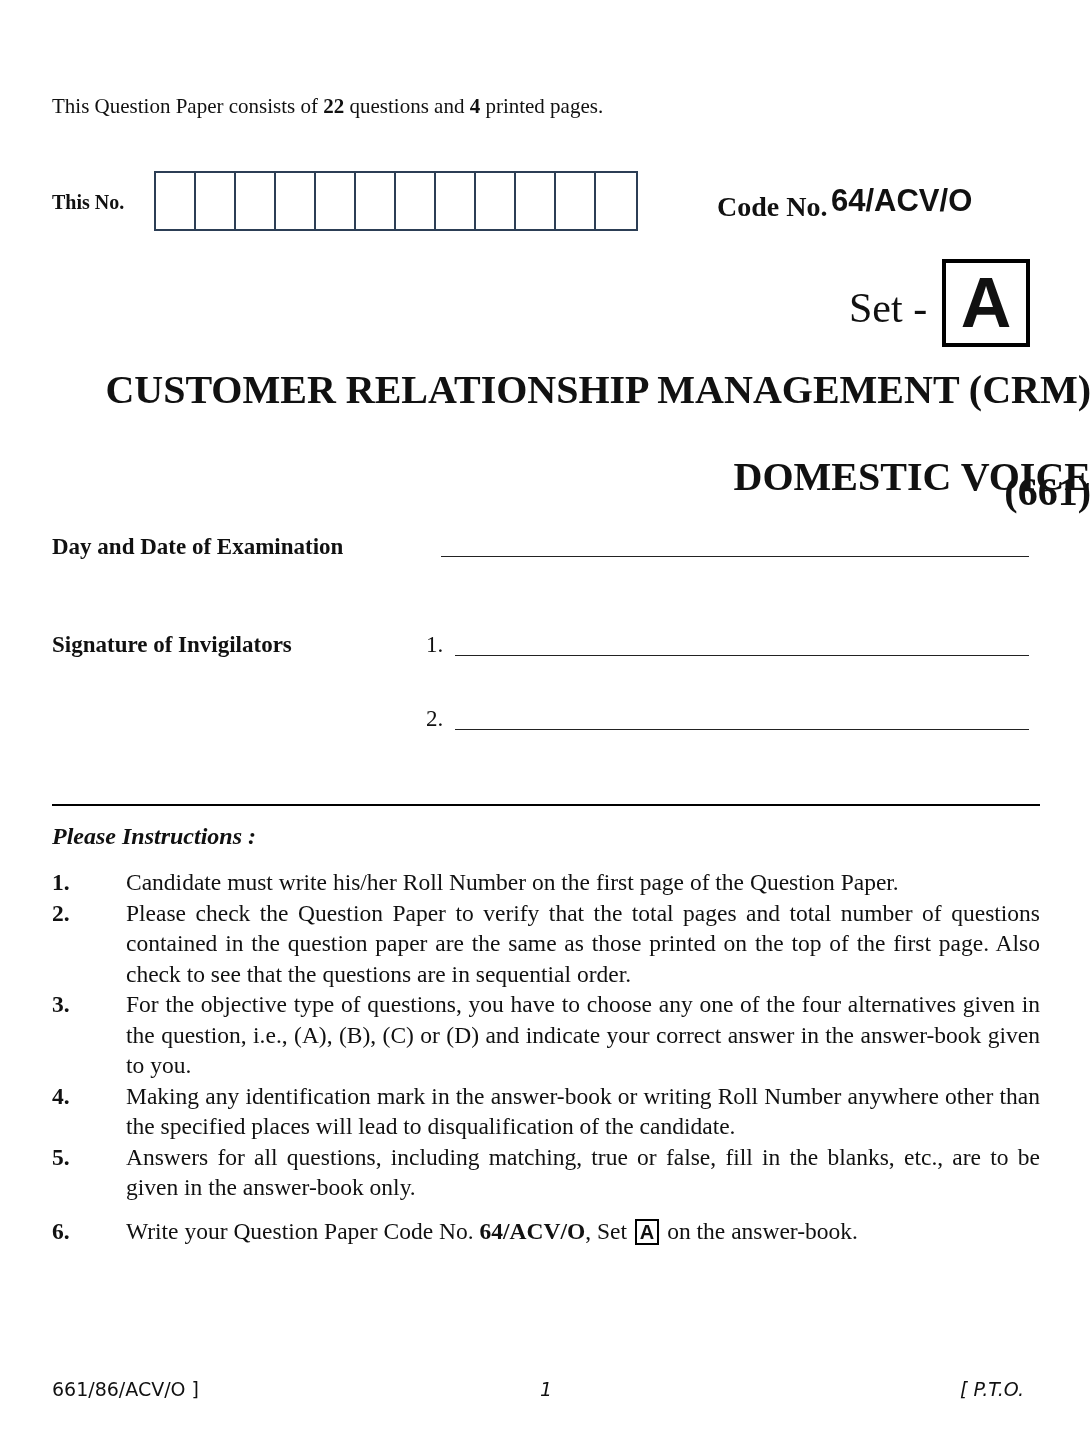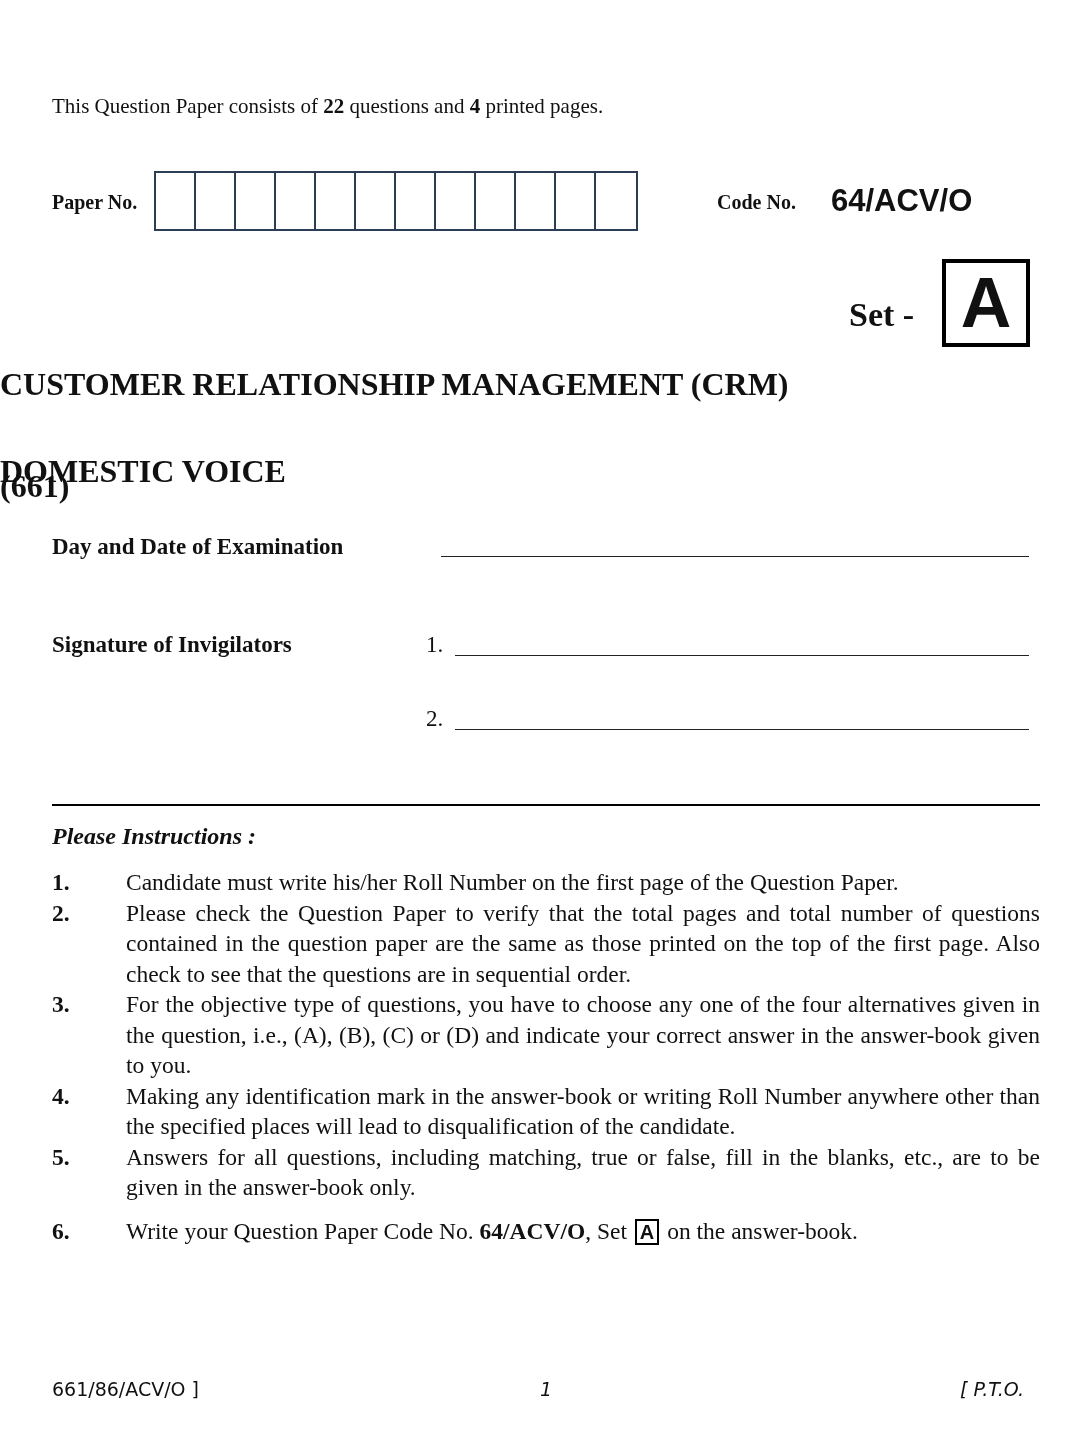--- a/index.html
+++ b/index.html
@@ -10,29 +10,29 @@
     }
     .abs { position: absolute; }
     .intro { left: 52px; top: 94px; font-size: 21px; font-family: "Liberation Serif", serif; }
     .intro b { font-weight: bold; text-align: right; }
 
     .roll-label { left: 52px; top: 191px; font-size: 20px; font-weight: bold; font-family: "Liberation Serif", serif; }
     .roll-boxes { left: 154px; top: 171px; height: 56px; display: flex; border: 2px solid #2c3e55; }
     .roll-box { width: 40px; height: 56px; border-right: 2px solid #2c3e55; box-sizing: border-box; }
     .roll-box:last-child { border-right: none; }
 
-    .code-label { left: 717px; top: 191px; font-size: 20px; font-weight: bold; font-family: "Liberation Serif", serif; }
+    .code-label { left: 717px; top: 191px; font-size: 28px; font-weight: bold; font-family: "Liberation Serif", serif; }
     .code-value { left: 831px; top: 183px; font-size: 31px; font-weight: bold; font-family: "Liberation Sans", sans-serif; }
 
-    .set-label { left: 849px; top: 296px; font-size: 34px; font-weight: bold; font-family: "Liberation Serif", serif; }
+    .set-label { left: 849px; top: 284px; font-size: 42px; font-weight: normal; font-family: "Liberation Serif", serif; }
     .set-box { left: 942px; top: 259px; width: 80px; height: 80px; border: 4px solid #000; box-sizing: content-box;
       display: flex; align-items: center; justify-content: center;
       font-family: "Liberation Sans", sans-serif; font-weight: bold; font-size: 70px; line-height: 1; }
 
-    .title { left: 0; width: 1091px; text-align: left; font-weight: bold; font-family: "Liberation Serif", serif; font-size: 32px; }
+    .title { left: 0; width: 1091px; text-align: right; font-weight: bold; font-family: "Liberation Serif", serif; font-size: 40px; }
     .t1 { top: 366px; }
     .t2 { top: 417px; margin-top: 36px; }
     .t3 { top: 468px; }
 
     .field-label { font-weight: bold; font-family: "Liberation Serif", serif; font-size: 23px; }
     .blank { border-bottom: 1.5px solid #222; }
     .num-label { font-family: "Liberation Serif", serif; font-size: 23px; }
 
     .rule { left: 52px; top: 804px; width: 988px; height: 0; border-top: 2.5px solid #000; }
 
@@ -51,21 +51,21 @@
     .f-mid { left: 540px; font-style: italic; }
     .f-right { left: 960px; font-style: italic; }
   </style>
 </head>
 <body>
 
 <div class="abs intro">
   <span>This Question Paper consists of </span><b>22</b><span> questions and </span><b>4</b><span> printed pages.</span>
 </div>
 
-<div class="abs roll-label">Paper No.</div>
+<div class="abs roll-label">This No.</div>
 <div class="abs roll-boxes">
   <div class="roll-box"></div>
   <div class="roll-box"></div>
   <div class="roll-box"></div>
   <div class="roll-box"></div>
   <div class="roll-box"></div>
   <div class="roll-box"></div>
   <div class="roll-box"></div>
   <div class="roll-box"></div>
   <div class="roll-box"></div>

